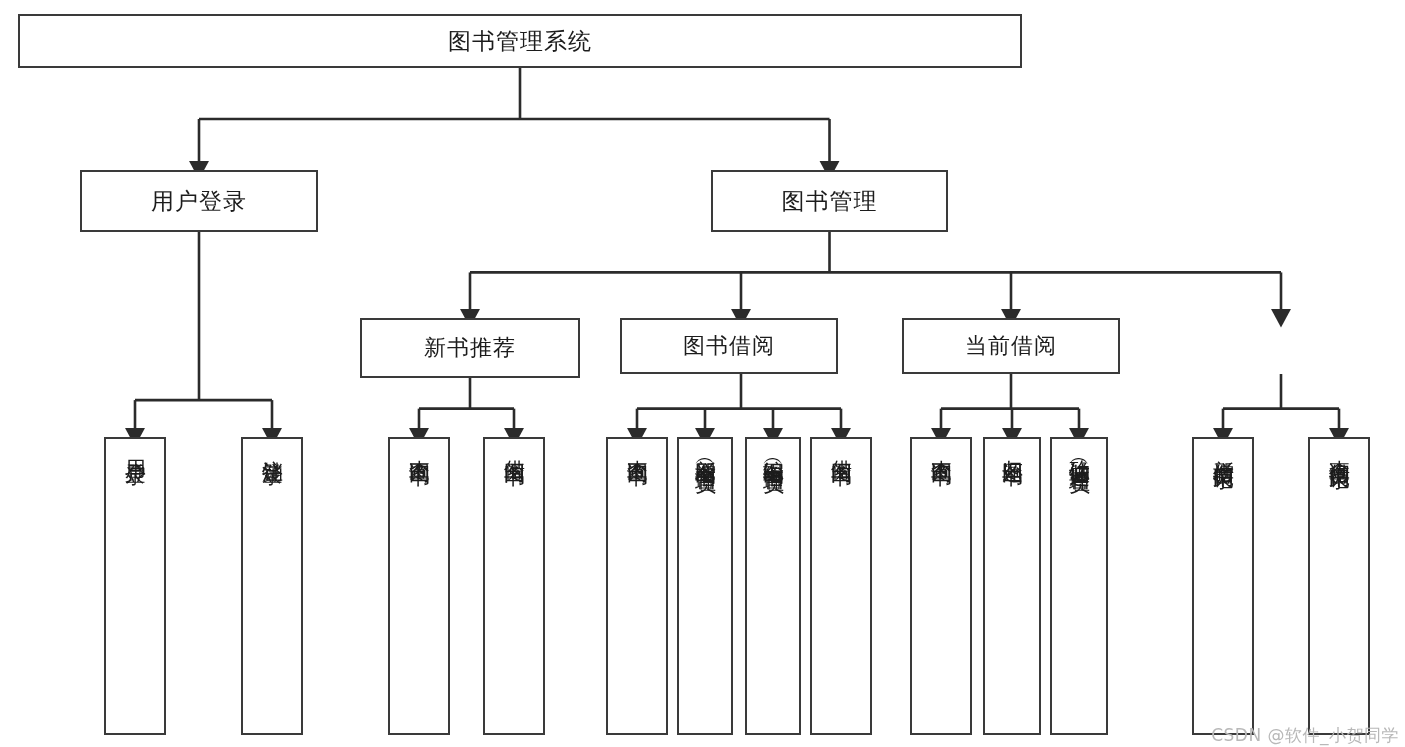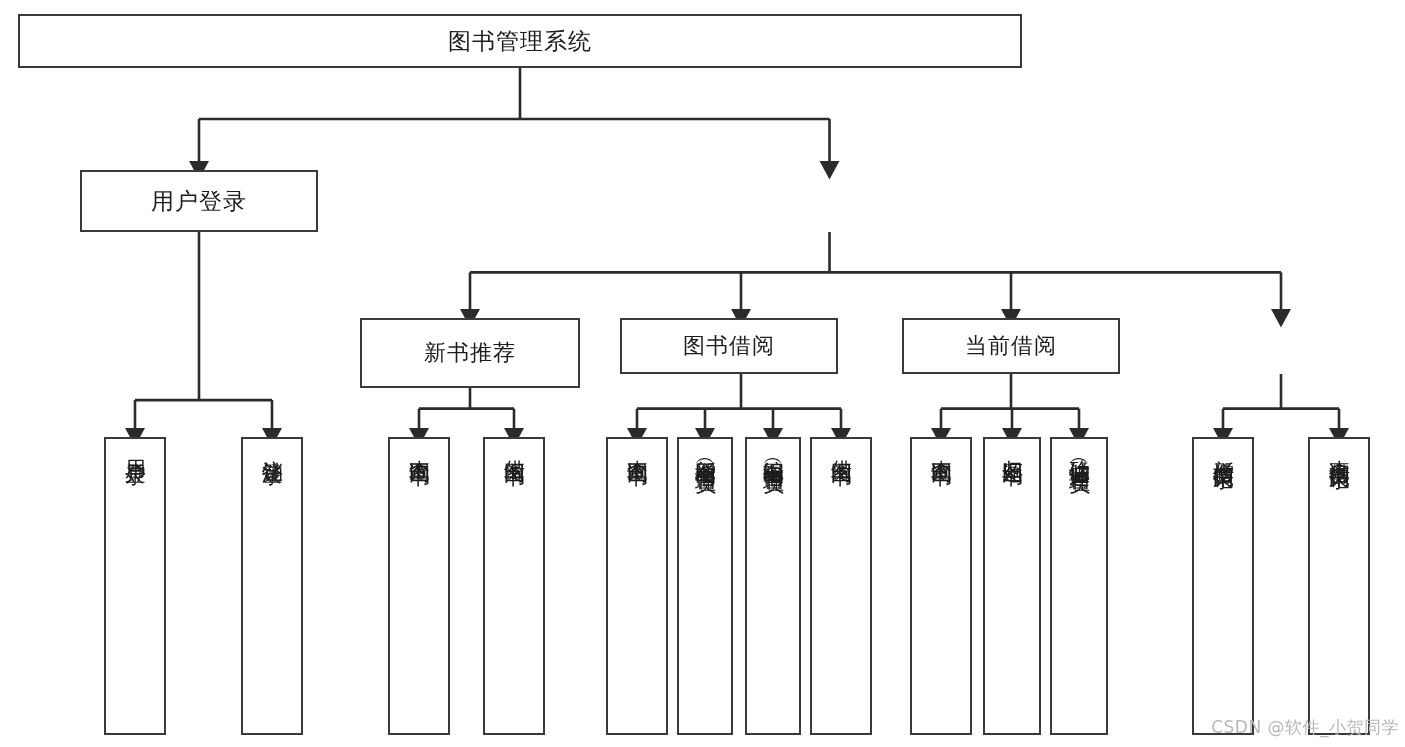--- a/index.html
+++ b/index.html
@@ -59,21 +59,21 @@
     white-space: normal;
     height: auto;
     max-height: 100%;
   }
   .node.level-1 .node-label { font-size: 23px; }
   .node.level-2 .node-label { font-size: 23px; }
   .node.level-3 .node-label { font-size: 22px; }
   #watermark {
     position: absolute;
     right: 6px;
-    bottom: 8px;
+    bottom: 0;
     font-size: 17px;
     color: #b8b8b8;
     letter-spacing: 0.5px;
     white-space: nowrap;
     z-index: 5;
     font-family: "DejaVu Sans", "Liberation Sans", sans-serif;
   }
 </style>
 </head>
 <body>
@@ -116,22 +116,25 @@
       </g>
   </svg>
 
   <div class="node level-1" style="left: 18px; top: 14px; width: 1004px; height: 54px;">
     <span class="node-label">图书管理系统</span>
   </div>
 
   <div class="node level-2" style="left: 80px; top: 170px; width: 238px; height: 62px;">
     <span class="node-label">用户登录</span>
   </div>
+  <div class="node level-2" style="left: 711px; top: 170px; width: 237px; height: 62px;">
+    <span class="node-label">图书管理</span>
+  </div>
 
-  <div class="node level-3" style="left: 360px; top: 318px; width: 220px; height: 70px;">
+  <div class="node level-3" style="left: 360px; top: 318px; width: 220px; height: 60px;">
     <span class="node-label">新书推荐</span>
   </div>
   <div class="node level-3" style="left: 620px; top: 318px; width: 218px; height: 56px;">
     <span class="node-label">图书借阅</span>
   </div>
   <div class="node level-3" style="left: 902px; top: 318px; width: 218px; height: 56px;">
     <span class="node-label">当前借阅</span>
   </div>
 
   <div id="leaf-nodes">

